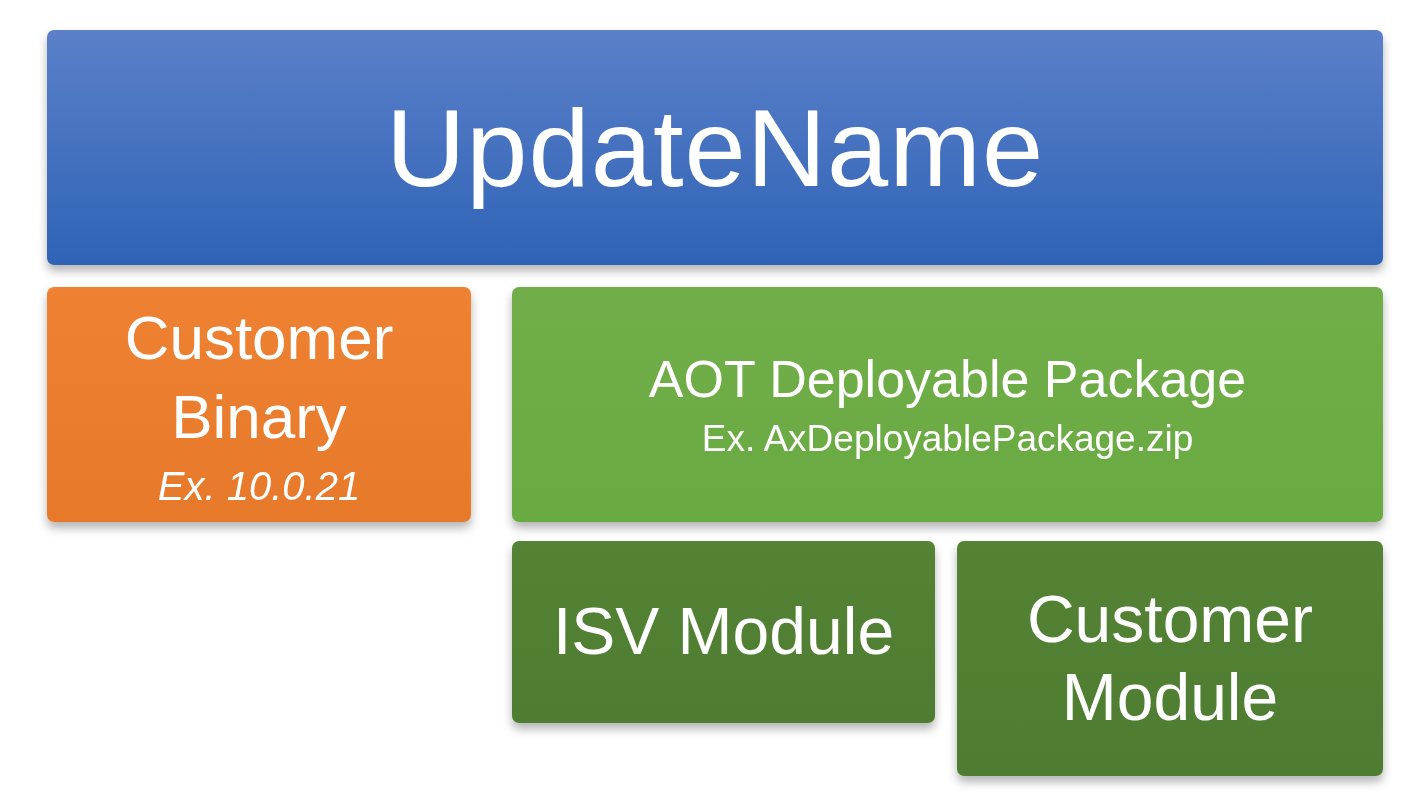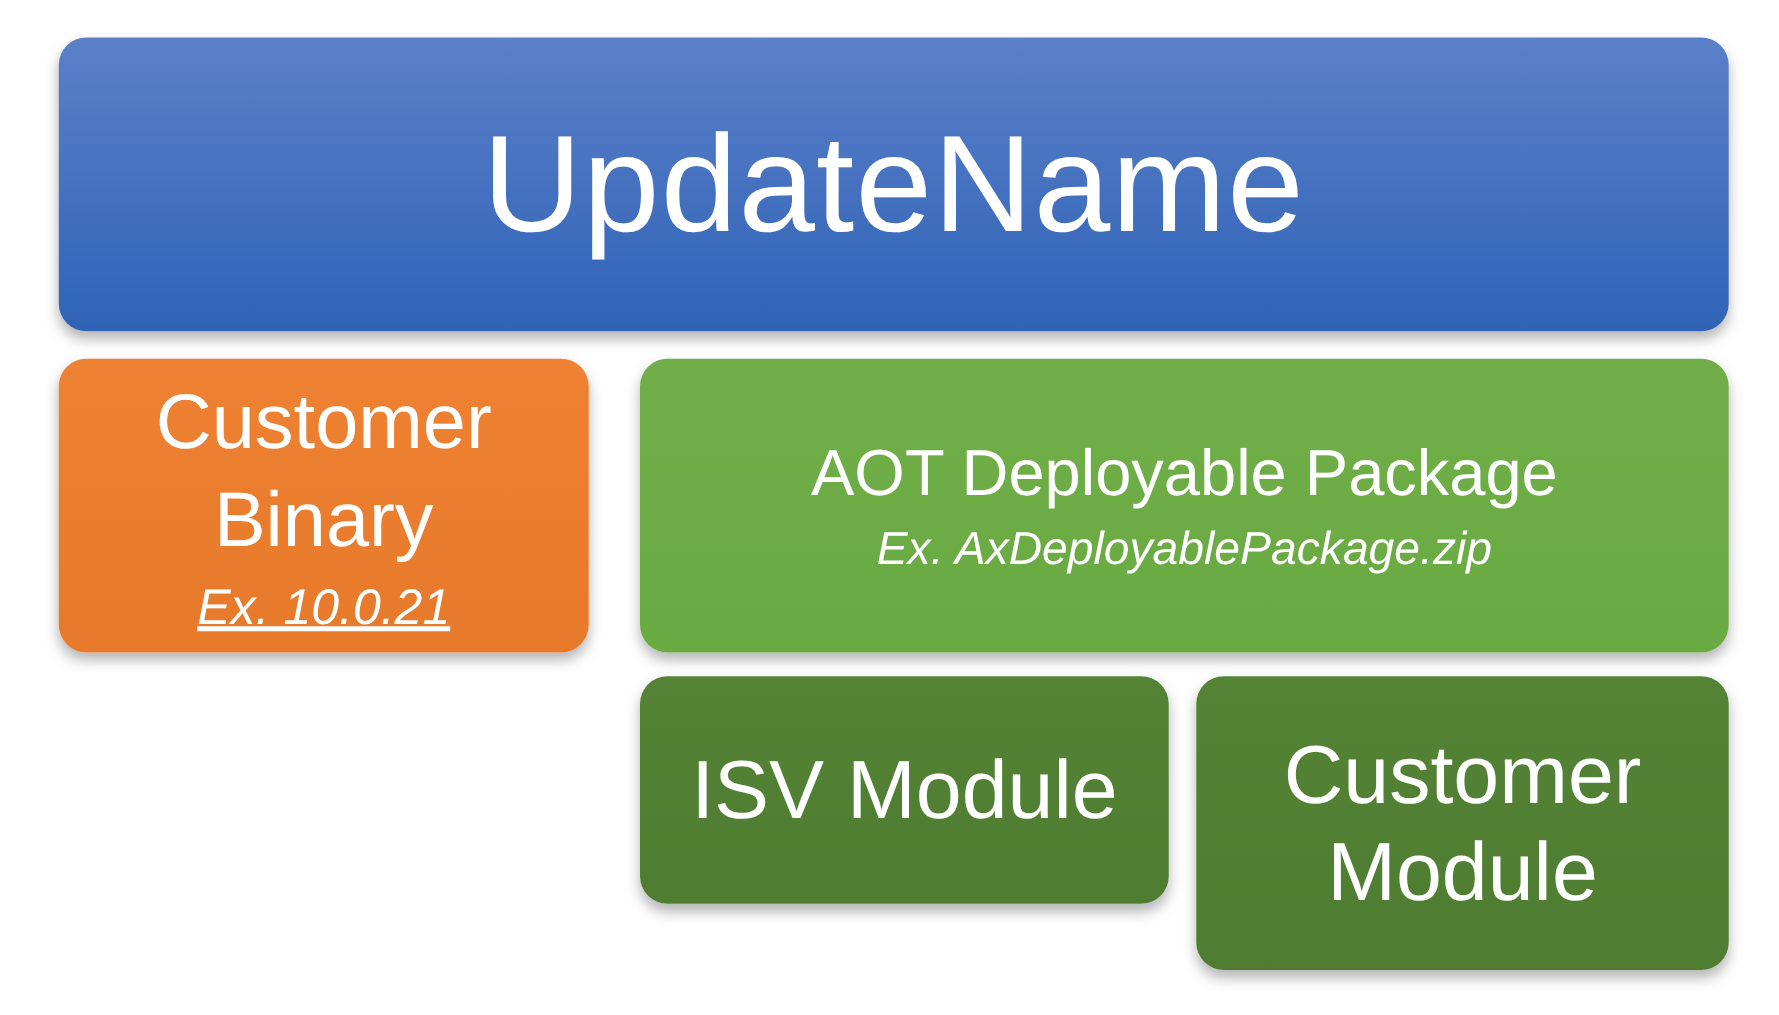--- a/index.html
+++ b/index.html
@@ -10,21 +10,21 @@
   }
   .canvas {
     position: relative;
     width: 1423px;
     height: 812px;
     background: #ffffff;
     overflow: hidden;
   }
   .box {
     position: absolute;
-    border-radius: 22px;
+    border-radius: 7px;
     display: flex;
     flex-direction: column;
     align-items: center;
     justify-content: center;
     text-align: center;
     color: #ffffff;
     box-shadow: 0 6px 10px rgba(90, 90, 90, 0.45);
     box-sizing: border-box;
   }
   .box-blue {
@@ -76,24 +76,22 @@
     font-size: 66px;
     line-height: 1.18;
     font-weight: 400;
   }
   .example-text {
     font-style: italic;
     font-size: 40px;
     line-height: 1.2;
     margin-top: 6px;
     font-weight: 400;
-    text-decoration: underline;
   }
   .example-text-sm {
-    font-style: italic;
     font-size: 37px;
     line-height: 1.2;
     margin-top: 6px;
     font-weight: 400;
   }
 </style>
 </head>
 <body>
 
 <div class="canvas">

